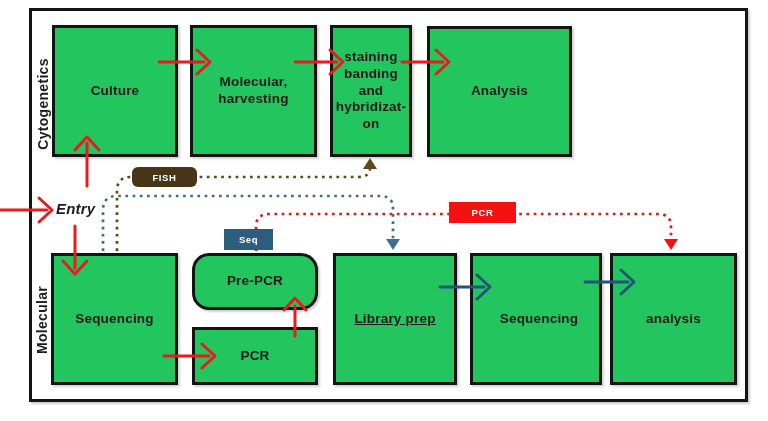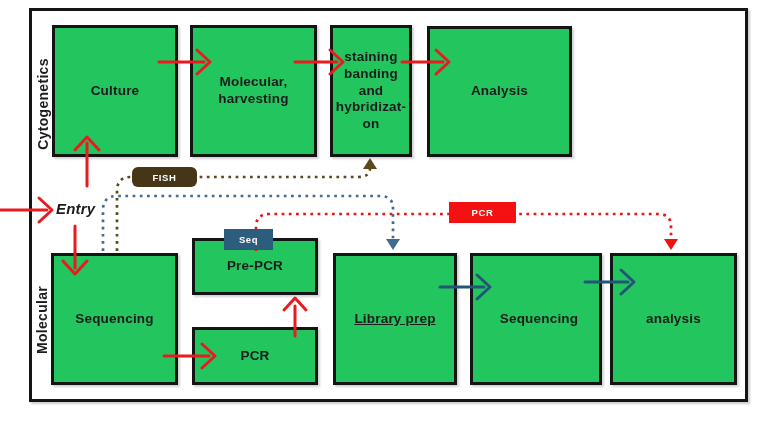--- a/index.html
+++ b/index.html
@@ -59,21 +59,21 @@
   .head-fish{fill:var(--fish-line);}
   .head-seq{fill:var(--seq-line);}
   .head-pcr{fill:var(--pcr-red);}
   
   .n-culture{left:52px;top:25px;width:120px;height:126px;}
   .n-incubation{left:190px;top:25px;width:121px;height:126px;}
   .n-staining{left:330px;top:25px;width:76px;height:126px;}
   .n-analysis-cyto{left:427px;top:26px;width:139px;height:125px;}
   .n-utility{left:595px;top:26px;width:137px;height:125px;}
   .n-extraction{left:51px;top:253px;width:121px;height:126px;}
-  .n-prepcr{left:192px;top:238px;width:120px;height:51px;}
+  .n-prepcr{left:192px;top:253px;width:120px;height:51px;border-radius:17px;}
   .n-pcr{left:192px;top:327px;width:120px;height:52px;}
   .n-library{left:333px;top:253px;width:118px;height:126px;text-decoration:underline;}
   .n-sequencing{left:470px;top:253px;width:120px;height:126px;padding-left:6px;}
   .n-analysis-mol{left:610px;top:253px;width:121px;height:126px;}
   .lbl-cyto{left:-3px;top:96px;}
   .lbl-mol{left:8px;top:312px;}
 </style>
 </head>
 <body>
 

